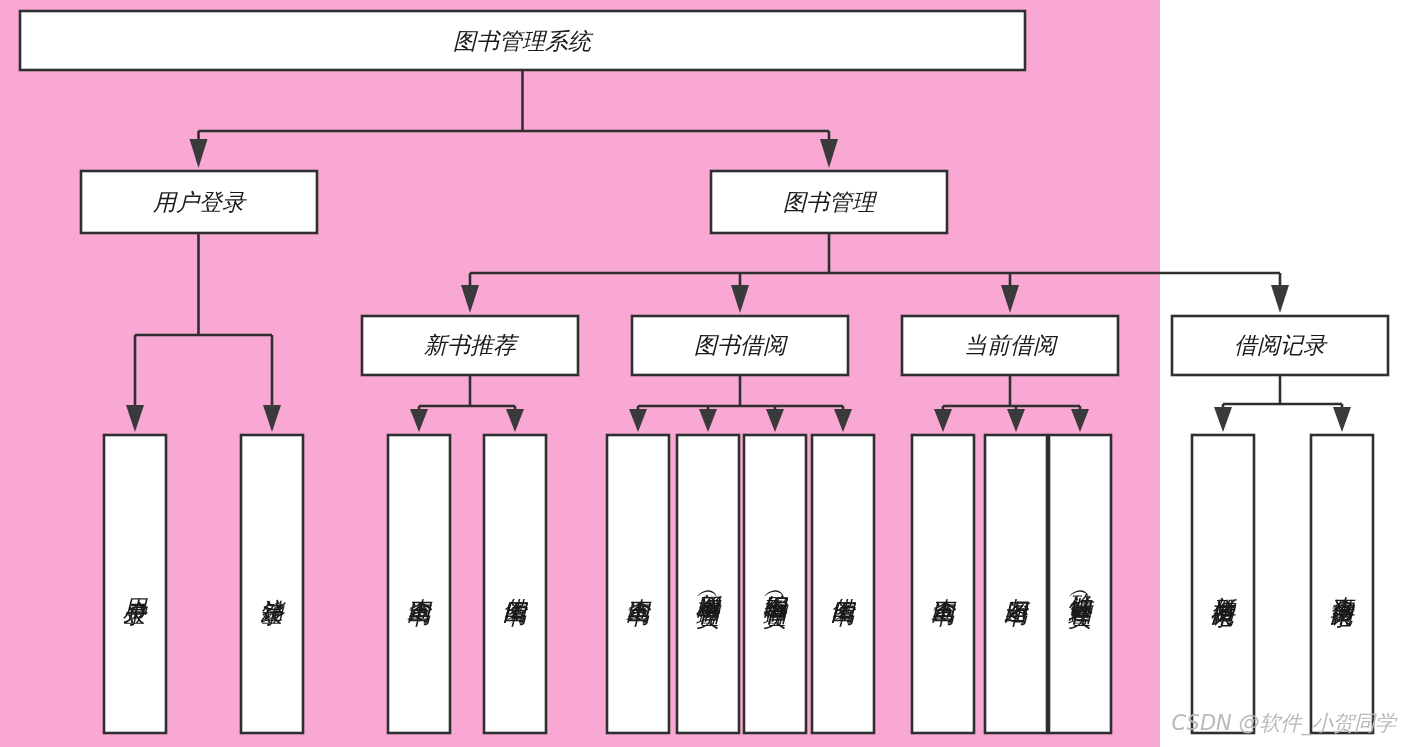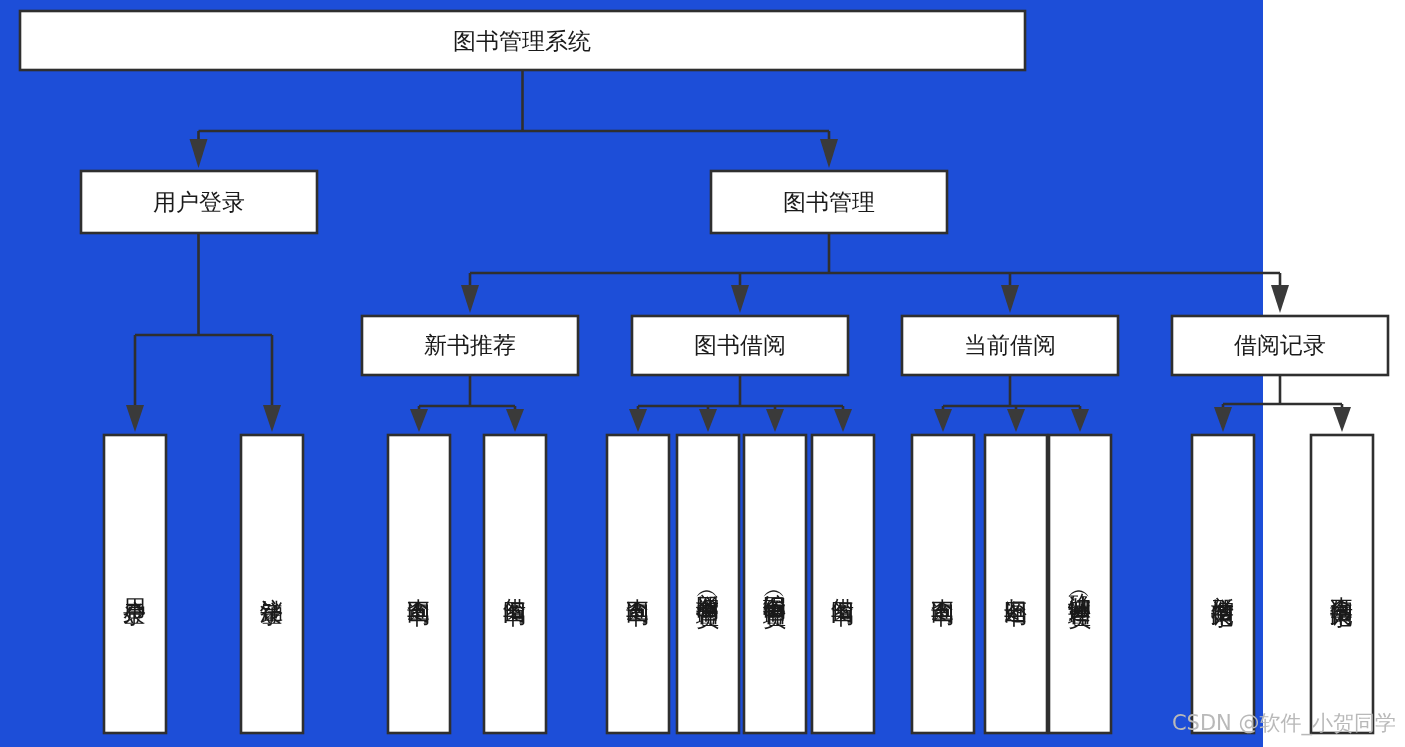--- a/index.html
+++ b/index.html
@@ -9,23 +9,24 @@
     background: #ffffff;
   }
   body {
     width: 1405px;
     height: 747px;
     overflow: hidden;
     font-family: "DejaVu Sans", "Liberation Sans", sans-serif;
   }
   #diagram-root {
     position: relative;
-    width: 1263px;
+    width: 1160px;
     height: 747px;
-    background: #1d4ed8;
+    background: #f9a8d4;
+    font-style: italic;
   }
   svg.diagram-canvas {
     position: absolute;
     left: 0;
     top: 0;
     width: 1405px;
     height: 747px;
     display: block;
   }
   .node-box {

